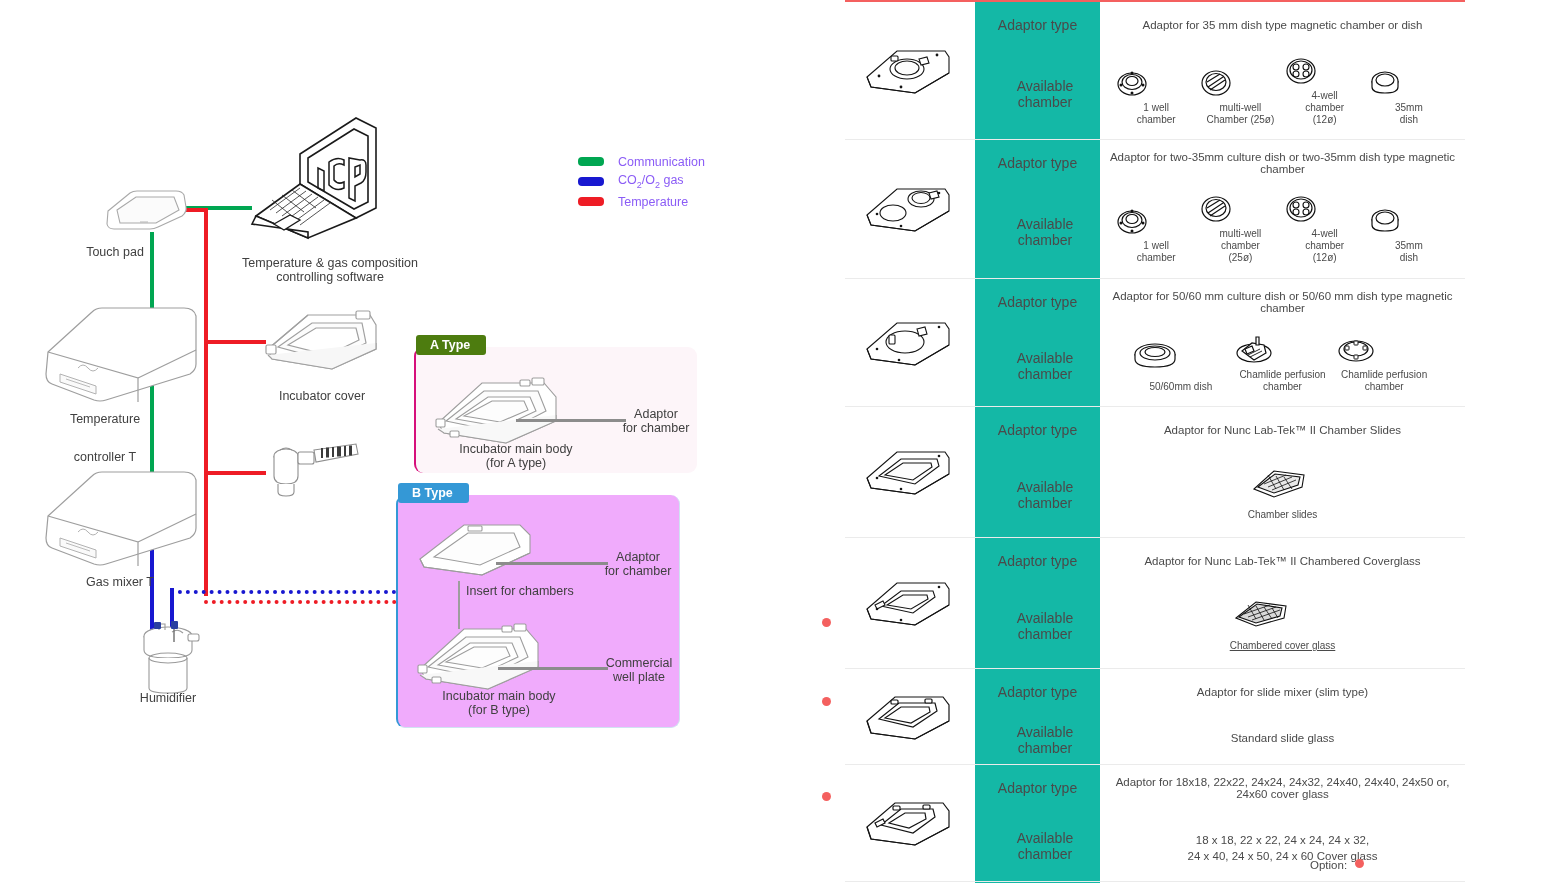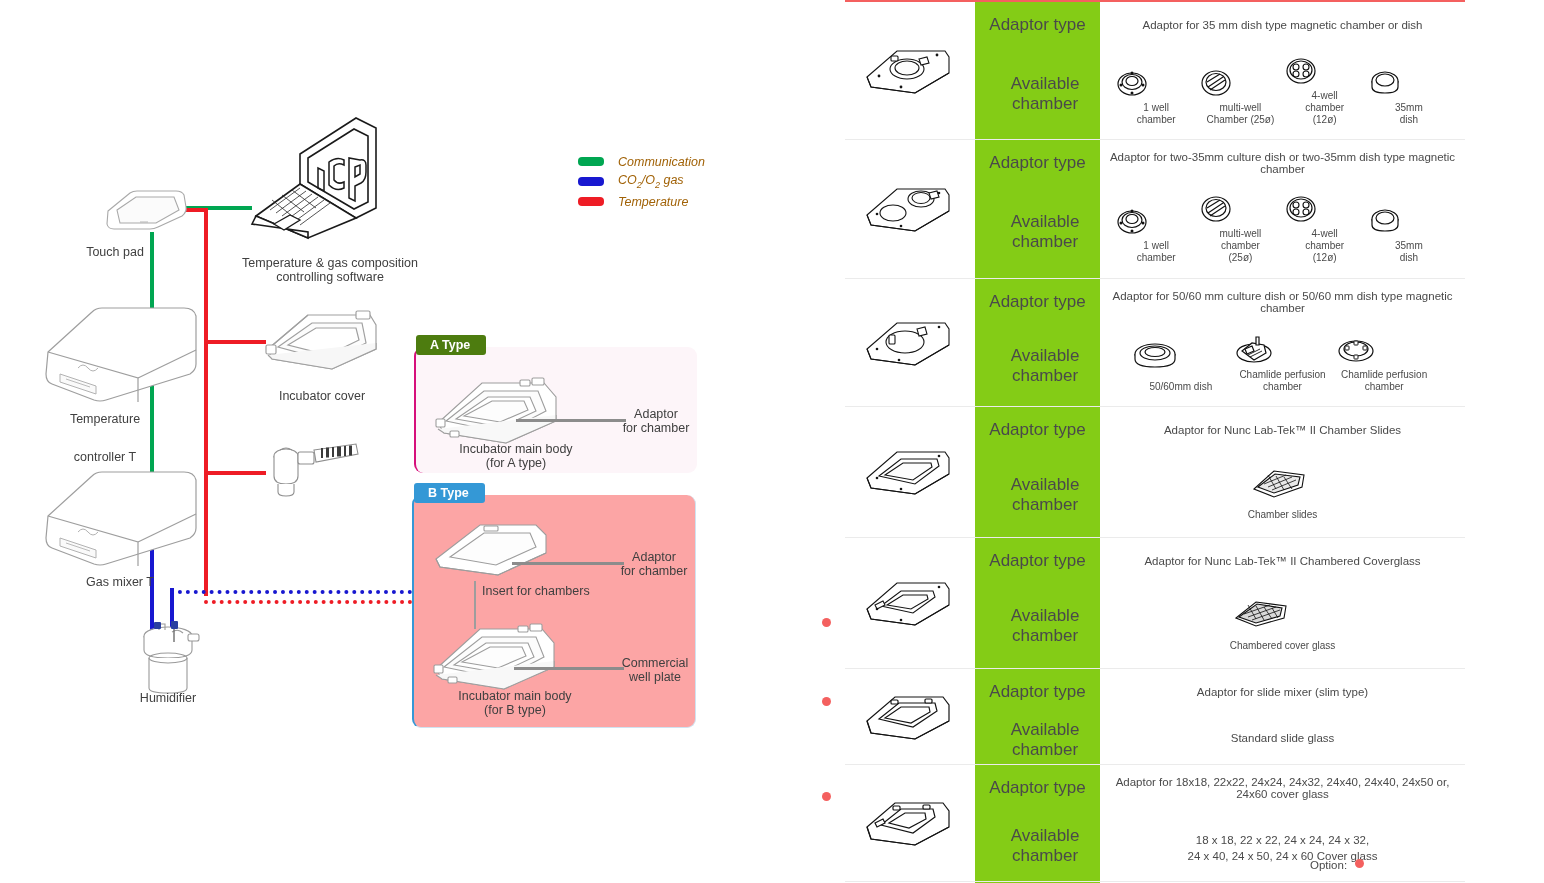--- a/index.html
+++ b/index.html
@@ -14,46 +14,46 @@
   
   .ln{position:absolute;}
   .ln-v{width:4px;}
   .ln-h{height:4px;}
   .dotted-h{height:0;border-top:4px dotted;background:none;}
 
   
   #legend{position:absolute;left:578px;top:152px;}
   .lg-row{display:flex;align-items:center;height:19px;margin-bottom:1px;}
   .lg-swatch{width:26px;height:9px;border-radius:4px;margin-right:14px;}
-  .lg-text{font-size:12.5px;color:#a16207;white-space:nowrap;font-style:italic;}
+  .lg-text{font-size:12.5px;color:#8b5cf6;white-space:nowrap;}
   .lg-text sub{font-size:9px;}
 
   
   .type-box{position:absolute;border-radius:9px;}
   #a-type-box{left:414px;top:347px;width:281px;height:126px;
       background:#fdf5f9;border-left:2px solid #d60f7b;}
-  #b-type-box{left:412px;top:495px;width:281px;height:232px;
-      background:#fca5a5;border-left:2px solid #3498d6;
+  #b-type-box{left:396px;top:495px;width:281px;height:232px;
+      background:#f0abfc;border-left:2px solid #3498d6;
       border-right:1px solid #cfe3f1;border-bottom:1px solid #cfe3f1;}
   .type-badge{position:absolute;top:-12px;left:0;height:20px;line-height:20px;
       padding:0 16px 0 14px;border-radius:3px;color:#fff;font-size:12.5px;font-weight:bold;}
   #a-badge{background:#4d7c0f;}
   #b-badge{background:#3498d6;}
   .leader{position:absolute;height:3px;background:#8c8c8c;}
 
   
   #right-panel{position:absolute;left:845px;top:0;width:620px;}
   #adaptor-table{width:620px;border-collapse:collapse;}
   #adaptor-table td{vertical-align:middle;}
   .rule-top{border-top:2px solid #f4605f;}
   .rule-bottom{border-bottom:2px solid #f4605f;}
   .row-sep{border-bottom:1px solid #ebebeb;padding-left:16px;}
   .col-thumb{width:113px;text-align:center;}
-  .col-lblcell{width:108px;background:#84cc16;text-align:center;
-      font-size:17px;color:#4a4a4a;height:44px;}
+  .col-lblcell{width:108px;background:#14b8a6;text-align:center;
+      font-size:14px;color:#4a4a4a;height:44px;}
   .col-content{text-align:center;font-size:11.5px;color:#4a4a4a;padding:6px 4px;}
   .chamber-strip{display:flex;justify-content:space-around;align-items:flex-end;
       padding:2px 10px 8px;}
   .chamber-item{text-align:center;width:25%;}
   .chamber-cap{font-size:10px;line-height:1.18;color:#4a4a4a;margin-top:4px;}
   .plain-chamber{font-size:11.5px;color:#4a4a4a;padding:10px 0 12px;text-align:center;line-height:1.35;}
 
   .opt-bullet{display:block;width:9px;height:9px;border-radius:50%;background:#f4605f;}
   #bullet-col{position:absolute;left:815px;top:0;width:24px;height:883px;}
   .side-bullet{position:absolute;width:9px;height:9px;border-radius:50%;background:#f4605f;}
@@ -588,21 +588,21 @@
               </g>
           </svg>
         </td>
         <td class="col-lblcell">Adaptor type</td>
         <td class="col-content">Adaptor for Nunc Lab-Tek™ II Chambered Coverglass</td>
       </tr>
       <tr>
         <td class="col-lblcell row-sep">Available chamber</td>
         <td class="col-content row-sep">
           <div class="chamber-strip" style="justify-content:center;padding:4px 0 10px;">
-            <div class="chamber-item" style="width:auto;">
+            <div class="chamber-item" style="width:auto;text-decoration:underline;">
               <svg width="62" height="36" viewBox="0 0 62 36">
                 <g fill="#fff" stroke="#111" stroke-width="1.1">
                   <path d="M6 24 L26 8 L56 12 L54 24 L26 32 Z"></path>
                   <path d="M9 23 L27 10 L52 14 L50 22 L26 29 Z" fill="#d9d9d9"></path>
                 </g>
                 <g stroke="#111" stroke-width="0.8" fill="none">
                   <path d="M14 20 L40 11"></path>
                     <path d="M18 23 L46 13"></path>
                     <path d="M22 26 L50 16"></path>
                   <path d="M18 11 L26 25"></path>

